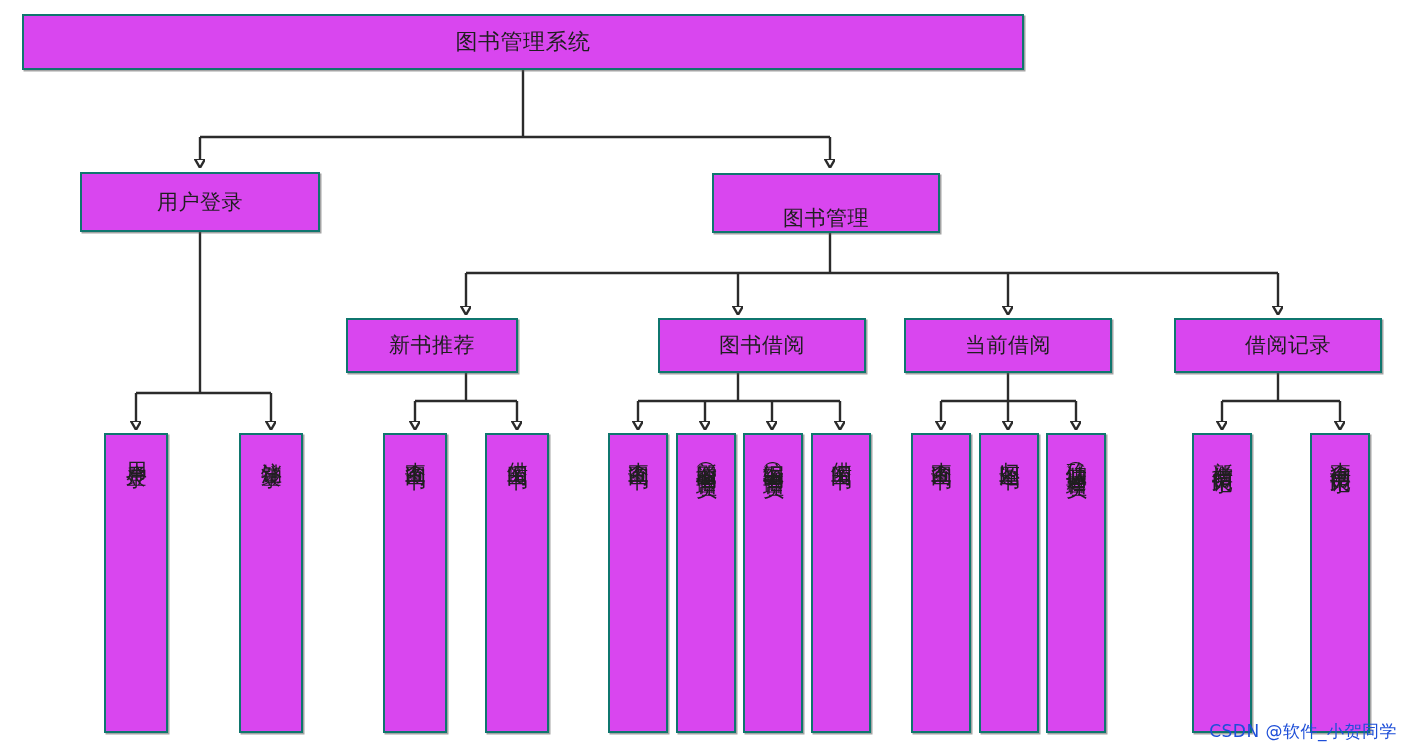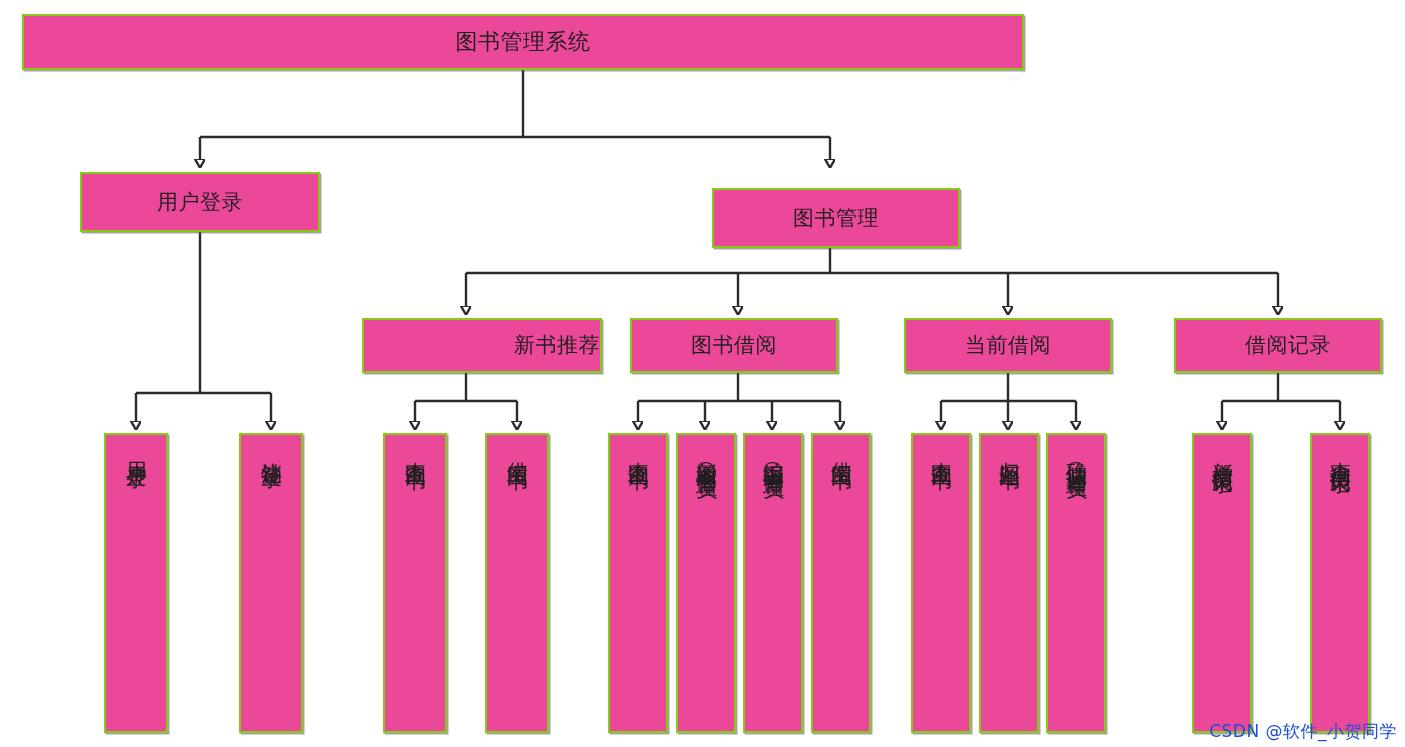--- a/index.html
+++ b/index.html
@@ -13,22 +13,22 @@
   #canvas {
     position: relative;
     width: 1405px;
     height: 747px;
     background: #ffffff;
     overflow: hidden;
   }
   .node {
     position: absolute;
     box-sizing: border-box;
-    background: #ec4899;
-    border: 2px solid #84cc16;
+    background: #d946ef;
+    border: 2px solid #0f766e;
     box-shadow: 1.5px 1.5px 0 0 rgba(90,90,90,0.55);
     display: flex;
     align-items: center;
     justify-content: center;
     color: #1f1f1f;
   }
   .node .label {
     display: block;
     text-align: center;
     line-height: 1.18;
@@ -132,29 +132,29 @@
   </svg>
 
   <div class="node horizontal root" style="left:22px; top:14px; width:1002px; height:56px;">
     <span class="label">图书管理系统</span>
   </div>
 
   <div class="node horizontal" style="left:80px; top:172px; width:240px; height:60px;">
     <span class="label">用户登录</span>
   </div>
 
-  <div class="node horizontal" style="left:712px; top:188px; width:248px; height:60px;">
+  <div class="node horizontal" style="left:712px; top:173px; width:228px; height:60px;align-items:flex-end;">
     <span class="label">图书管理</span>
   </div>
 
-  <div class="node horizontal" style="left:362px; top:318px; width:240px; height:55px;justify-content:flex-end;">
+  <div class="node horizontal" style="left:346px; top:318px; width:172px; height:55px;">
     <span class="label">新书推荐</span>
   </div>
 
-  <div class="node horizontal" style="left:630px; top:318px; width:208px; height:55px;">
+  <div class="node horizontal" style="left:658px; top:318px; width:208px; height:55px;">
     <span class="label">图书借阅</span>
   </div>
 
   <div class="node horizontal" style="left:904px; top:318px; width:208px; height:55px;">
     <span class="label">当前借阅</span>
   </div>
 
   <div class="node horizontal" style="left:1174px; top:318px; width:208px; height:55px;padding-left:20px;">
     <span class="label">借阅记录</span>
   </div>

